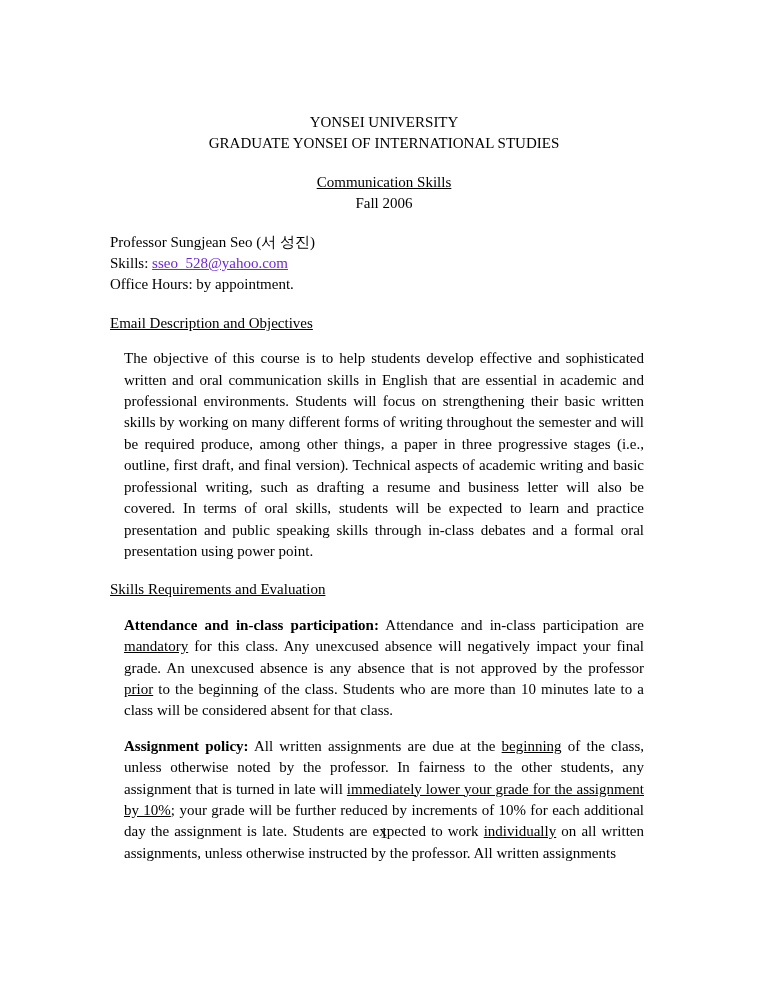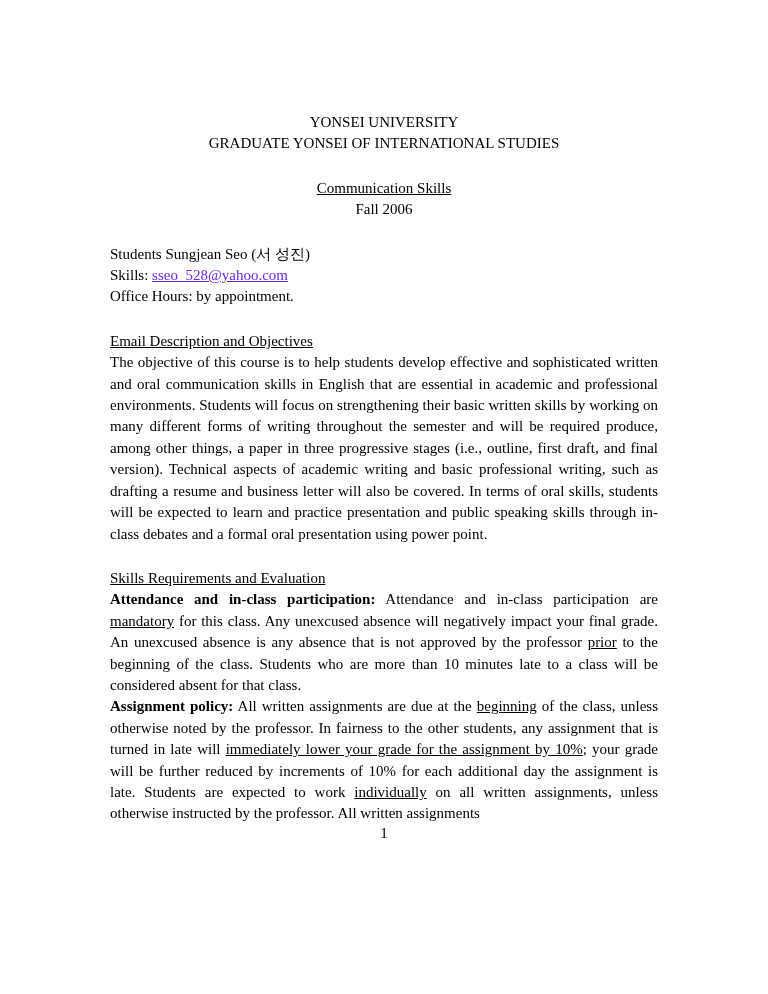--- a/index.html
+++ b/index.html
@@ -15,24 +15,24 @@
     padding: 112px 110px 0 110px;
     background: #ffffff;
     font-family: "Liberation Serif", serif;
     font-size: 15px;
     line-height: 21.4px;
     color: #000000;
     overflow: hidden;
   }
   .center { text-align: center; }
   .u { text-decoration: underline; }
-  .block-gap { margin-top: 23px; }
+  .block-gap { margin-top: 17px; }
   .par-gap { margin-top: 24px; }
   p.body-par {
-    margin: 0;
+    margin: 14px;
     text-align: justify;
   }
   .email-link {
     color: #6d28d9;
     text-decoration: underline;
     cursor: pointer;
   }
   .page-number {
     position: absolute;
     bottom: 54px;
@@ -50,21 +50,21 @@
     <div>YONSEI UNIVERSITY</div>
     <div>GRADUATE YONSEI OF INTERNATIONAL STUDIES</div>
   </div>
 
   <div class="center block-gap">
     <div class="u">Communication Skills</div>
     <div>Fall 2006</div>
   </div>
 
   <div class="block-gap">
-    <div>Students Sungjean Seo (서 성진)</div>
+    <div>Professor Sungjean Seo (서 성진)</div>
     <div><span>Skills: </span><a href="#" class="email-link">sseo_528@yahoo.com</a></div>
     <div>Office Hours: by appointment.</div>
   </div>
 
   <div class="u block-gap">Email Description and Objectives</div>
 
   <p class="body-par par-gap">The objective of this course is to help students develop effective and sophisticated written and oral communication skills in English that are essential in academic and professional environments.  Students will focus on strengthening their basic written skills by working on many different forms of writing throughout the semester and will be required produce, among other things, a paper in three progressive stages (i.e., outline, first draft, and final version).  Technical aspects of academic writing and basic professional writing, such as drafting a resume and business letter will also be covered. In terms of oral skills, students will be expected to learn and practice presentation and public speaking skills through in-class debates and a formal oral presentation using power point.</p>
 
   <div class="u block-gap">Skills Requirements and Evaluation</div>
 

